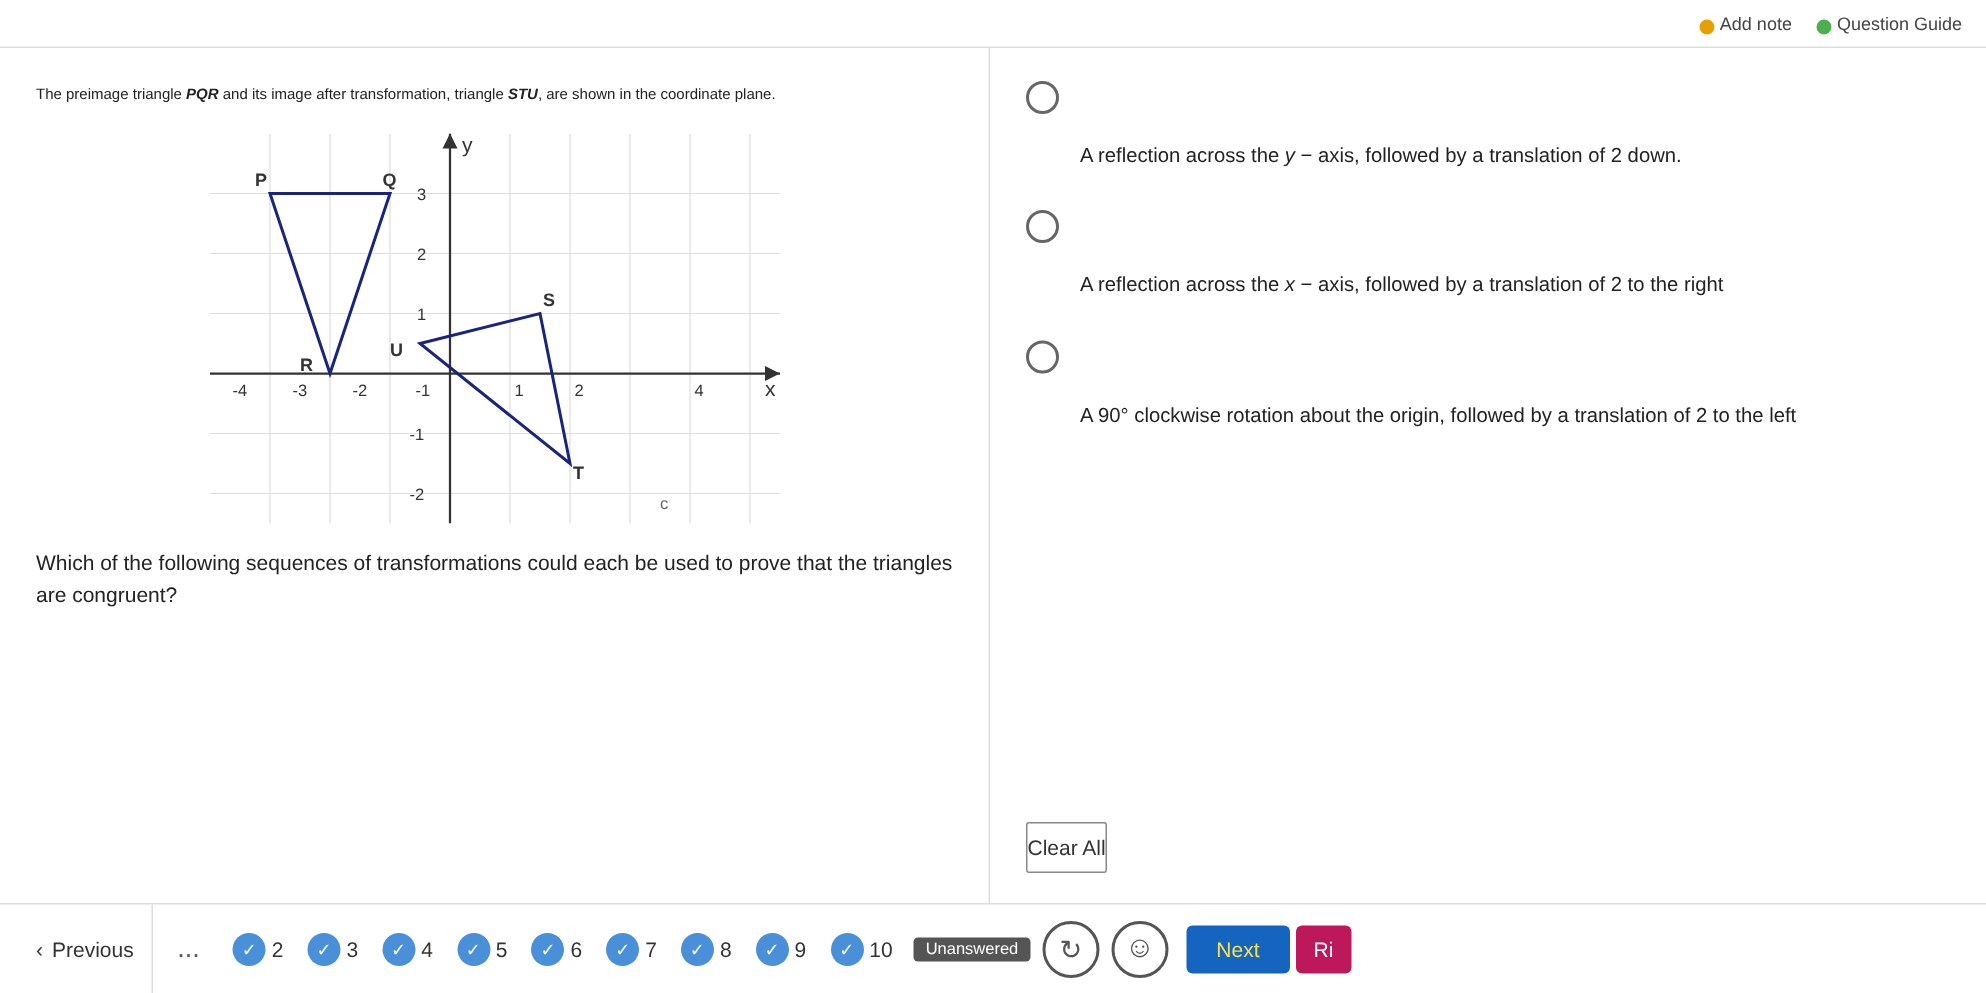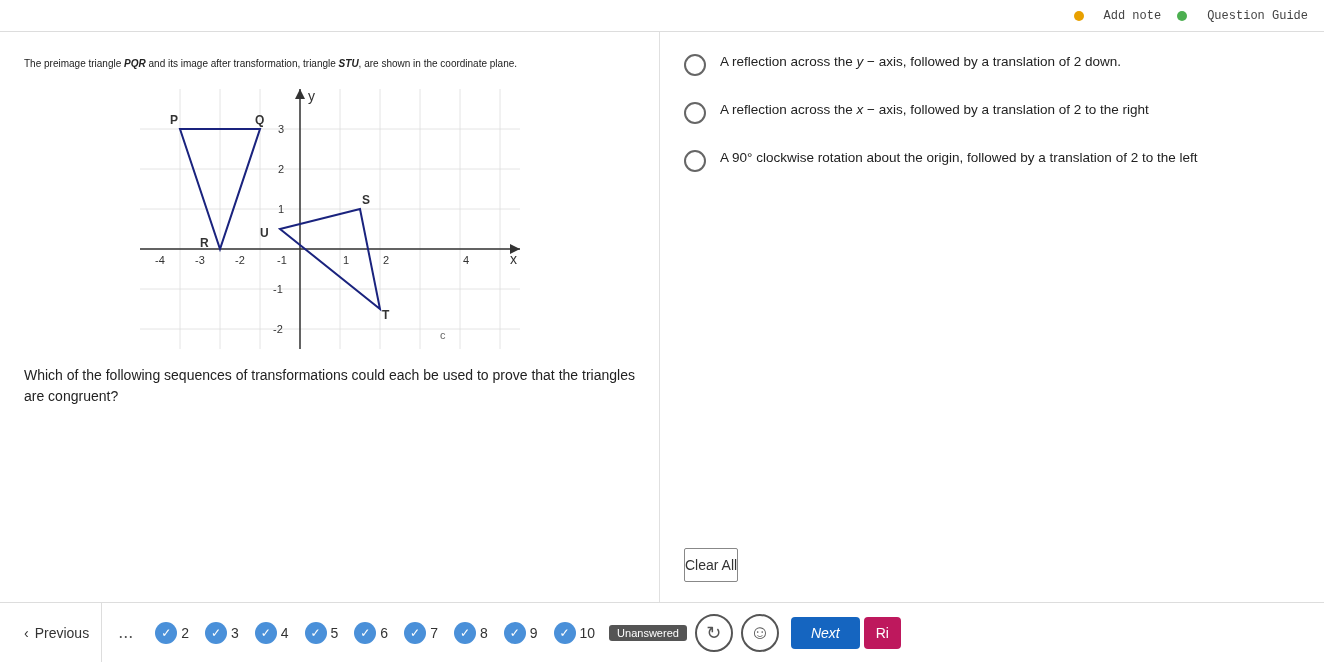--- a/index.html
+++ b/index.html
@@ -22,26 +22,25 @@
       gap: 16px;
       padding: 6px 16px;
       background: #fff;
       border-bottom: 1px solid #ddd;
       width: 100%;
       height: 32px;
       justify-content: flex-end;
     }
     .top-bar-item {
       display: flex;
-      align-items: center;
-      gap: 20px;
+      align-items: flex-end;
+      gap: 4px;
       font-size: 12px;
       color: #444;
       cursor: pointer;
-      font-family: Liberation Mono, monospace;
     }
     .top-bar-item .dot {
       width: 10px;
       height: 10px;
       border-radius: 50%;
       background: #e8a000;
       display: inline-block;
     }
     .top-bar-item .dot.green { background: #4caf50; }
 
@@ -123,20 +122,21 @@
       border: 2px solid #666;
       flex-shrink: 0;
       margin-top: 2px;
       background: #fff;
     }
 
     .option-text {
       font-size: 13.5px;
       color: #222;
       line-height: 1.5;
+      margin-top: 42px;
     }
 
     .clear-all-btn {
       display: inline-block;
       border: 1px solid #888;
       background: #fff;
       padding: 8px 0;
       font-size: 14px;
       color: #333;
       cursor: pointer;
@@ -228,27 +228,26 @@
       align-items: center;
       justify-content: center;
       cursor: pointer;
       font-size: 16px;
       color: #555;
       margin-left: 4px;
     }
 
     .next-btn {
       background: #1565c0;
-      color: #ffffff;
+      color: #fde047;
       padding: 8px 20px;
       font-size: 14px;
       border-radius: 4px;
       cursor: pointer;
       margin-left: 8px;
-      font-style: italic;
     }
 
     .end-btn {
       background: #be185d;
       color: #fff;
       padding: 8px 12px;
       font-size: 14px;
       border-radius: 4px;
       cursor: pointer;
       margin-left: 0;

